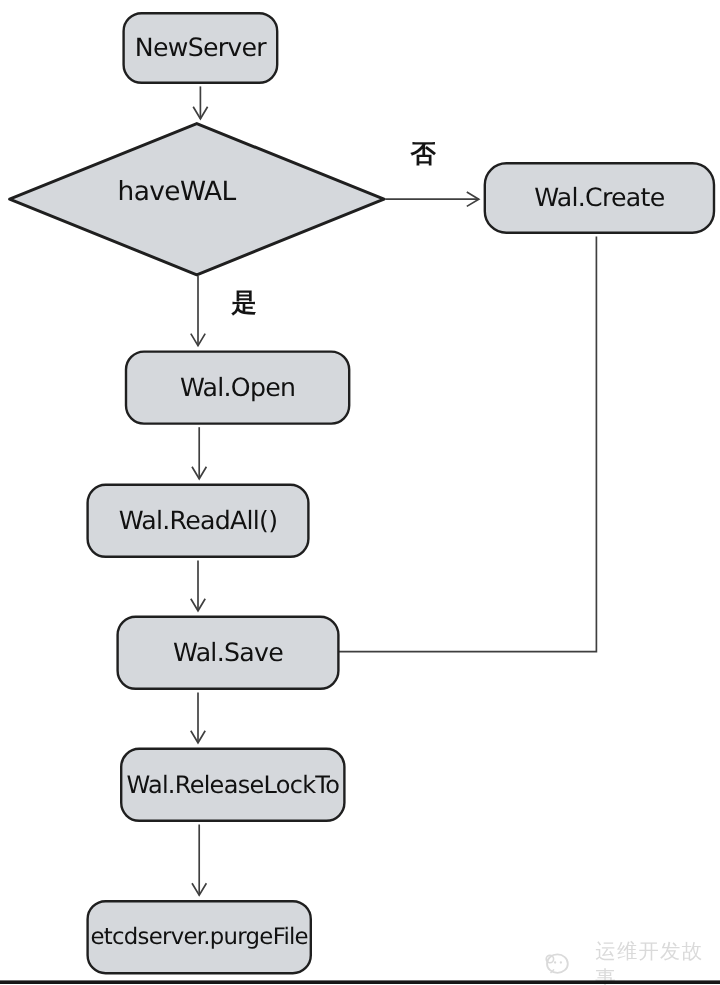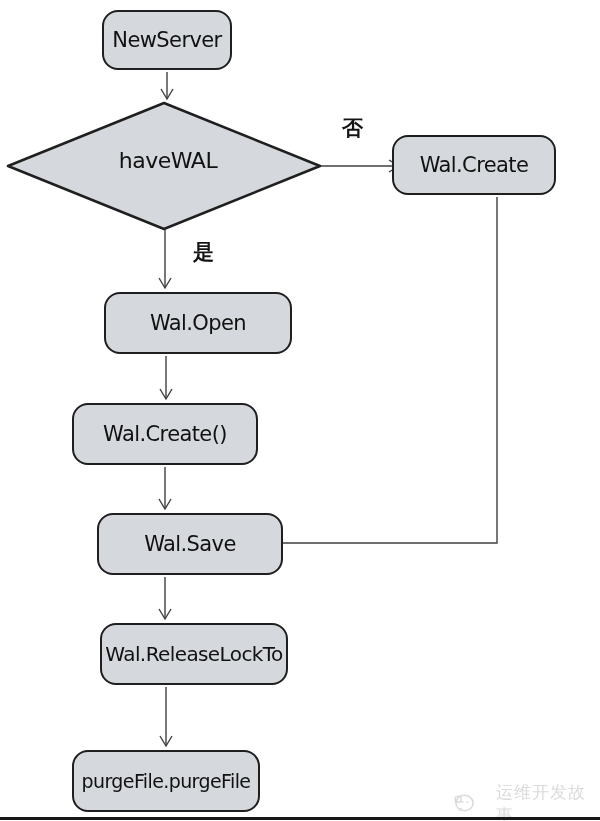--- a/index.html
+++ b/index.html
@@ -32,35 +32,34 @@
     align-items: center;
     justify-content: center;
     color: #111111;
     font-size: 21px;
     letter-spacing: -0.6px;
     white-space: nowrap;
     overflow: visible;
   }
   .node span { display: inline-block; text-align: center; }
   .n-newserver        { left: 102px; top: 10px;  width: 130px; height: 60px; }
-  .n-walcreate        { left: 392px; top: 135px; width: 164px; height: 60px; }
+  .n-walcreate        { left: 403px; top: 135px; width: 193px; height: 60px; border-radius: 19px; }
   .n-walopen          { left: 70px;  top: 292px; width: 188px; height: 62px; margin-left: 34px; }
   .n-walreadall       { left: 72px;  top: 403px; width: 186px; height: 62px; }
   .n-walsave          { left: 72px;  top: 513px; width: 186px; height: 62px; margin-left: 25px; }
   .n-walreleaselockto { left: 72px;  top: 623px; width: 188px; height: 62px; font-size: 20px; margin-left: 28px; }
   .n-etcdpurge        { left: 72px;  top: 750px; width: 188px; height: 62px; font-size: 19px; }
   .diamond-label {
     position: absolute;
-    left: 88px;
+    left: 98px;
     top: 140px;
     width: 160px;
     height: 40px;
     display: flex;
     align-items: center;
-    justify-content: center;
     color: #111111;
     font-size: 22px;
     letter-spacing: -0.5px;
   }
   .edge-label {
     position: absolute;
     color: #141414;
     font-size: 21px;
     font-weight: bold;
   }
@@ -121,33 +120,33 @@
 
   <div class="node n-walcreate">
     <span>Wal.Create</span>
   </div>
 
   <div class="node n-walopen">
     <span>Wal.Open</span>
   </div>
 
   <div class="node n-walreadall">
-    <span>Wal.Create()</span>
+    <span>Wal.ReadAll()</span>
   </div>
 
   <div class="node n-walsave">
     <span>Wal.Save</span>
   </div>
 
   <div class="node n-walreleaselockto">
     <span>Wal.ReleaseLockTo</span>
   </div>
 
   <div class="node n-etcdpurge">
-    <span>purgeFile.purgeFile</span>
+    <span>etcdserver.purgeFile</span>
   </div>
 
   <div class="edge-label el-no">否</div>
   <div class="edge-label el-yes">是</div>
 
   <div class="watermark">
     <svg width="24" height="22" viewBox="0 0 24 22">
       <ellipse cx="13" cy="10" rx="9" ry="8" fill="none" stroke="#dadada" stroke-width="1.6"></ellipse>
       <circle cx="6.5" cy="6" r="3.2" fill="none" stroke="#dadada" stroke-width="1.4"></circle>
       <circle cx="11" cy="9" r="1" fill="#dadada"></circle>

